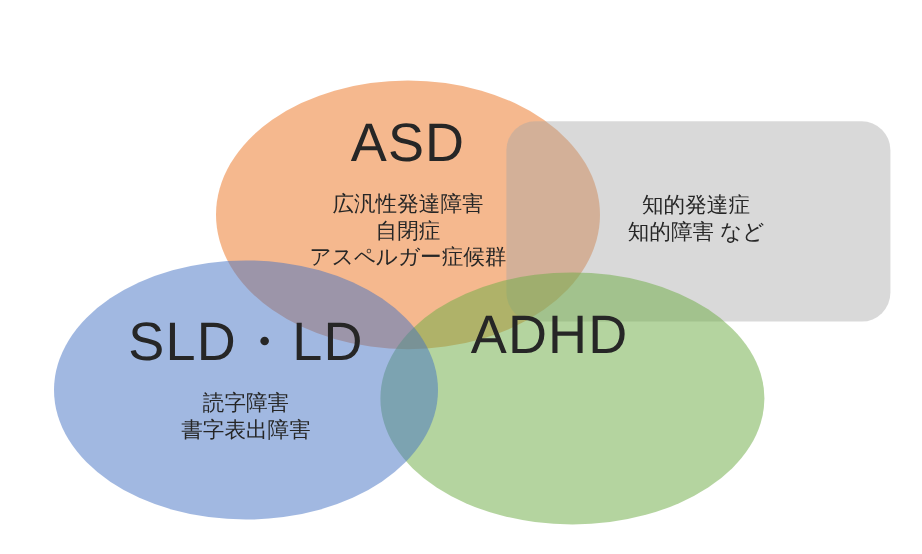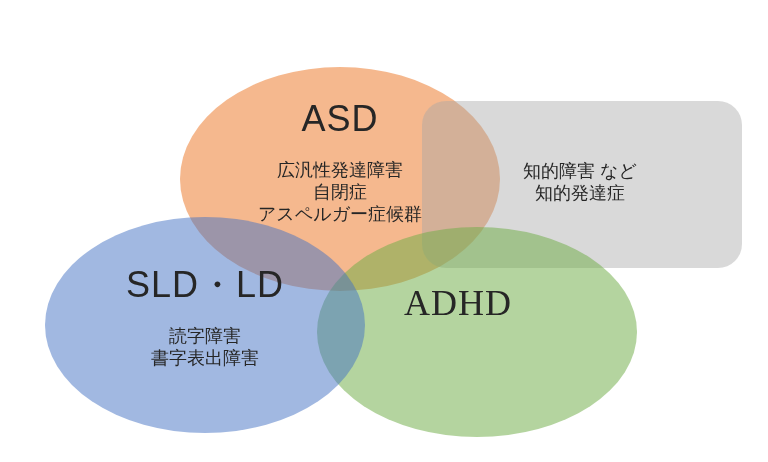--- a/index.html
+++ b/index.html
@@ -39,35 +39,35 @@
   .shape-sld {
     left: 45px; top: 217px;
     width: 320px; height: 216px;
   }
   .group-label {
     position: absolute;
     width: 300px;
     text-align: center;
   }
   .group-title {
-    font-size: 36px;
+    font-size: 45px;
     line-height: 46px;
     font-weight: 400;
     letter-spacing: 1px;
     white-space: nowrap;
   }
   .group-items {
     margin-top: 17px;
     font-size: 18px;
     line-height: 22px;
     font-weight: 400;
   }
   .label-asd  { left: 190px; top: 96px; }
   .label-sld  { left: 55px;  top: 262px; }
-  .label-adhd { left: 308px; top: 280px; font-family: Liberation Serif, serif; }
+  .label-adhd { left: 308px; top: 256px; }
   .label-box  { left: 430px; top: 160px; }
   .label-box .group-items { margin-top: 0; }
 </style>
 </head>
 <body>
 
 <div class="canvas">
 
   <div class="shape ellipse shape-asd" style="background-color: rgba(237, 125, 49, 0.55);"></div>
 
@@ -93,18 +93,18 @@
       <div>書字表出障害</div>
     </div>
   </div>
 
   <div class="group-label label-adhd">
     <div class="group-title">ADHD</div>
   </div>
 
   <div class="group-label label-box">
     <div class="group-items">
+      <div>知的発達症</div>
       <div>知的障害 など</div>
-      <div>知的発達症</div>
     </div>
   </div>
 
 </div>
 
 </body></html>

